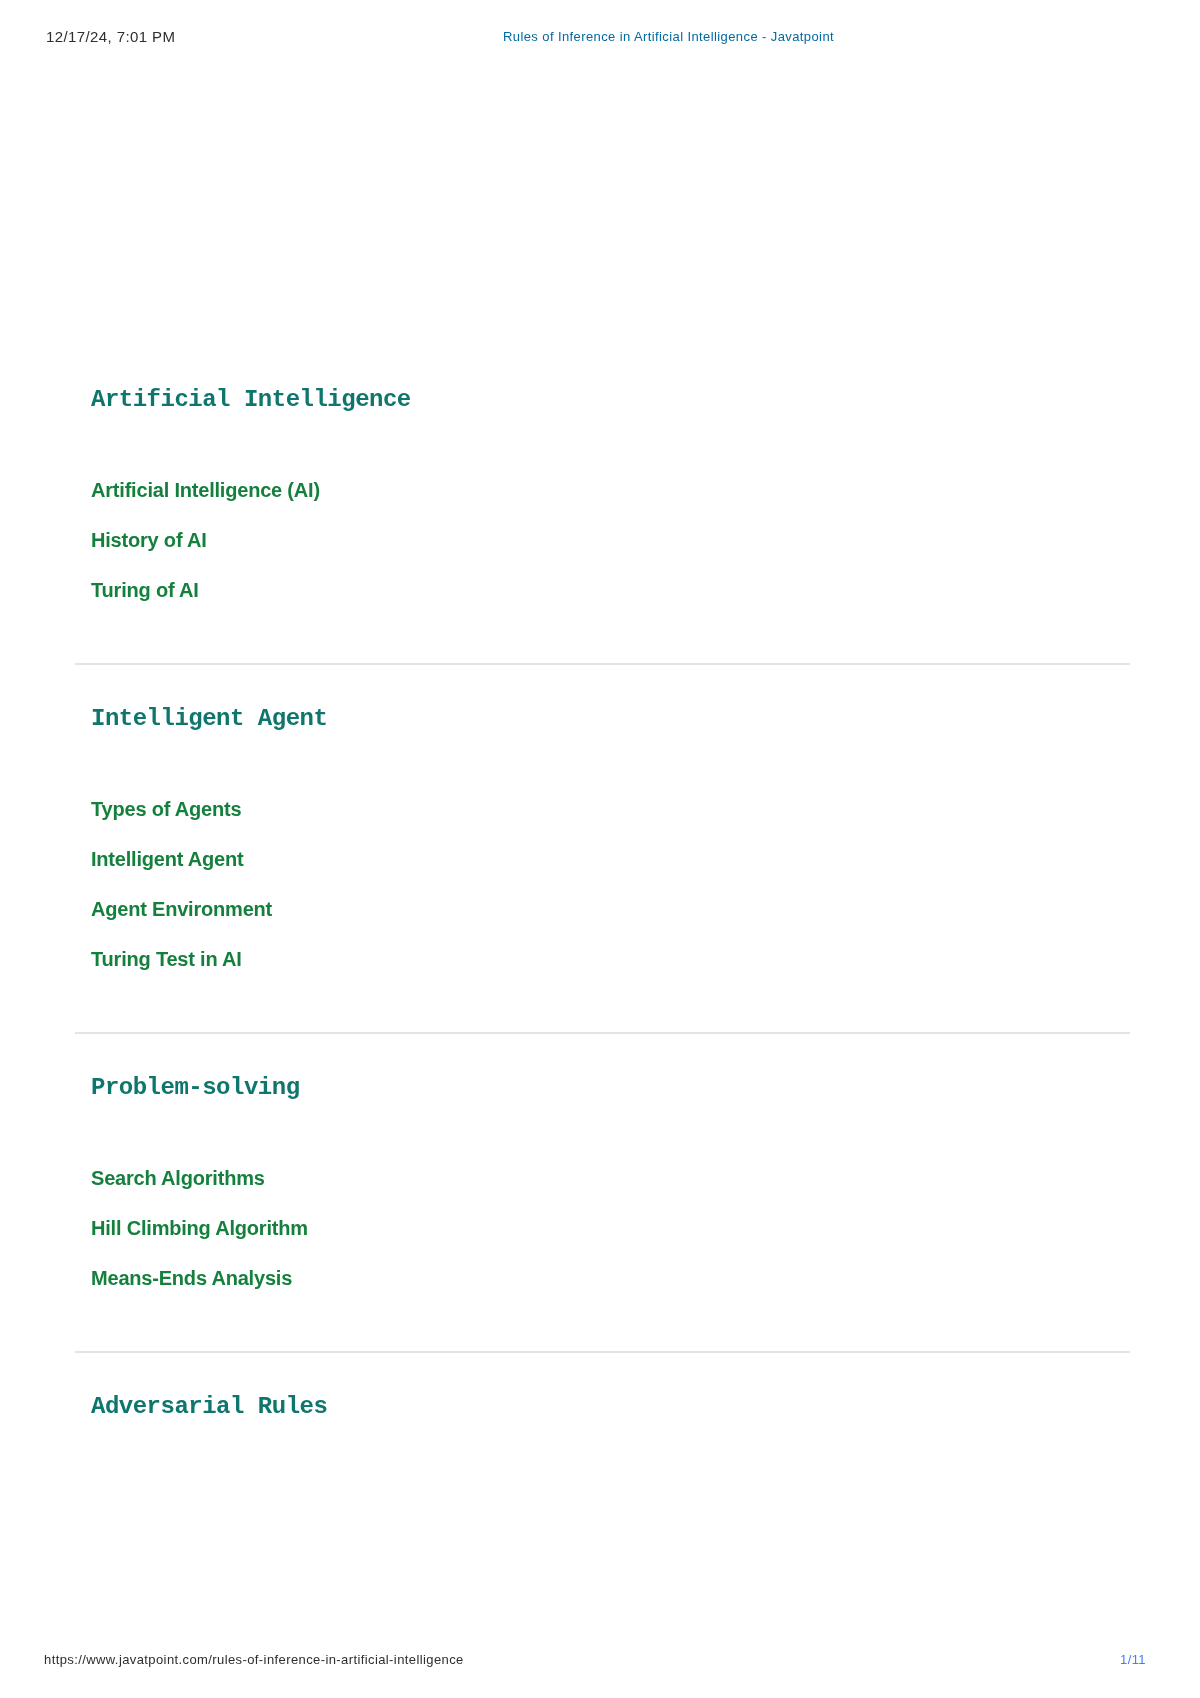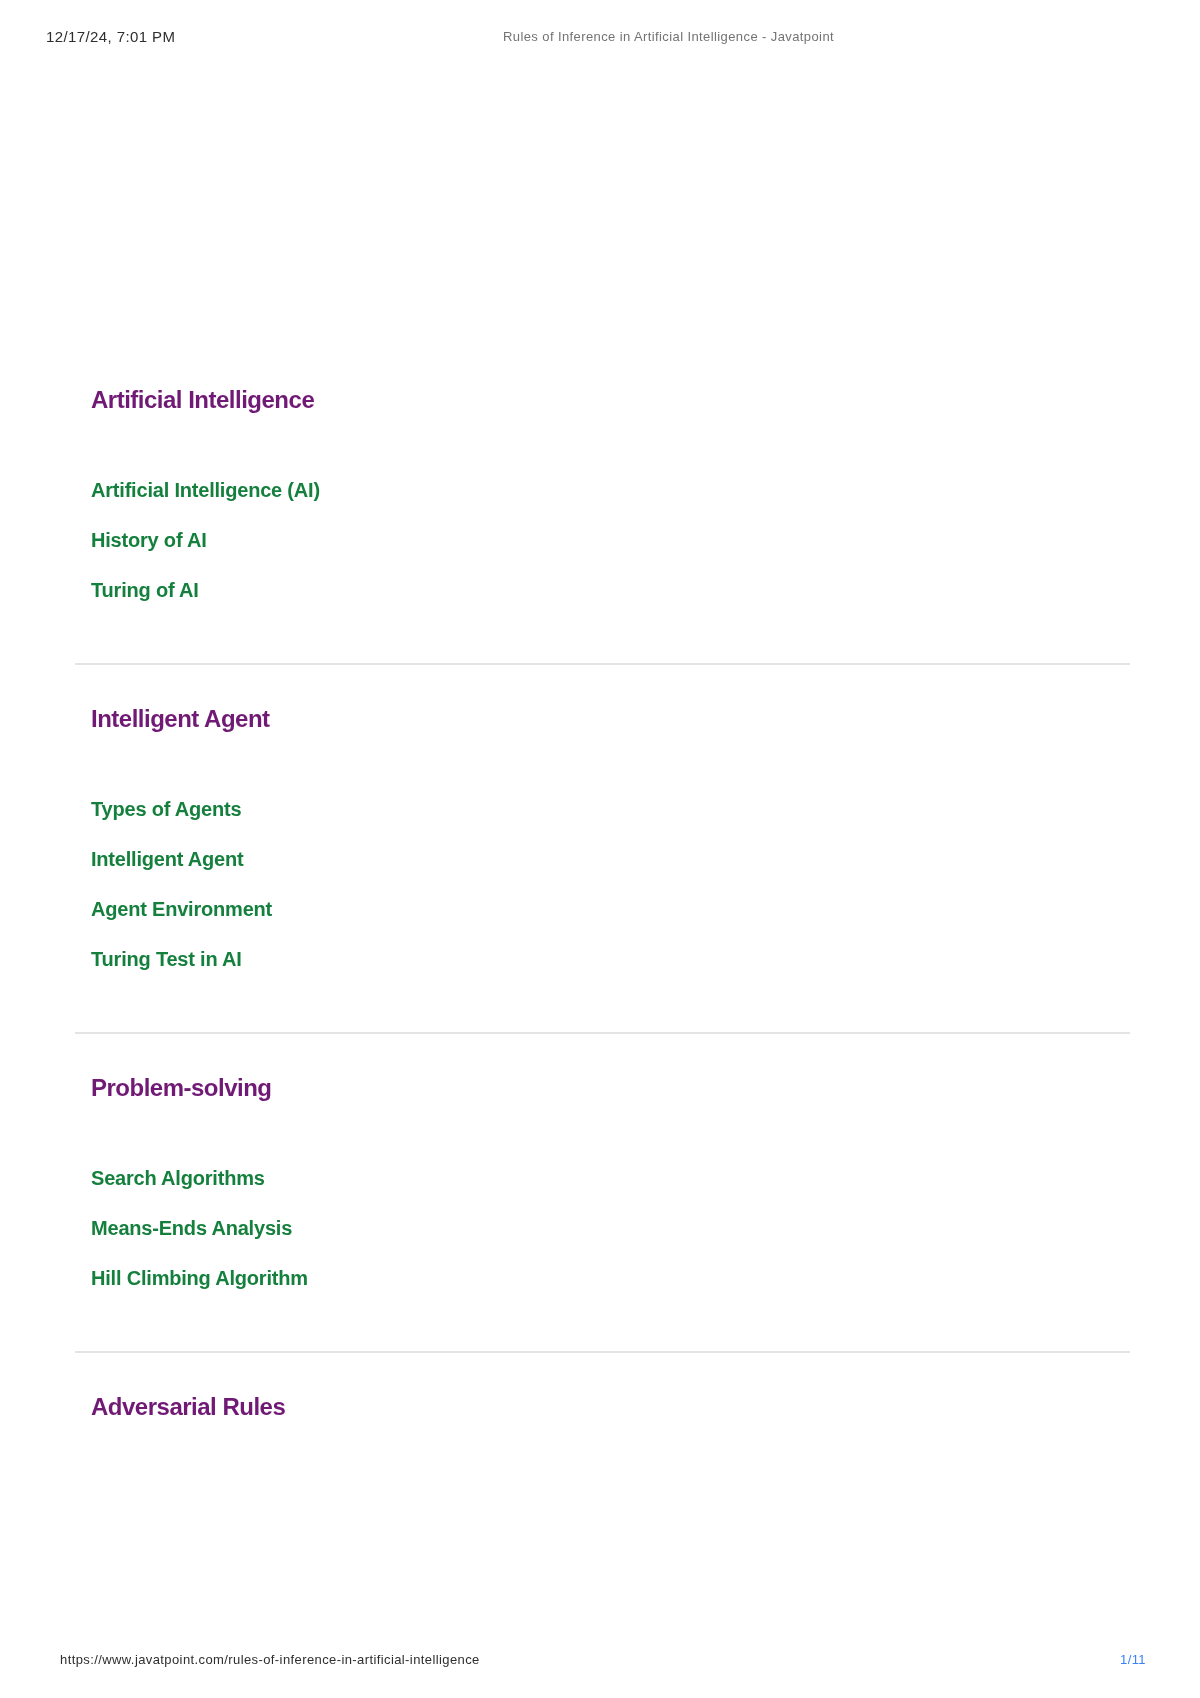--- a/index.html
+++ b/index.html
@@ -27,26 +27,26 @@
     color: #2e2e2e;
     white-space: nowrap;
   }
   .print-header-title {
     position: absolute;
     left: 503px;
     top: 24px;
     font-size: 13px;
     line-height: 26px;
     letter-spacing: 0.4px;
-    color: #737373;
+    color: #0369a1;
     white-space: nowrap;
   }
   .print-footer-url {
     position: absolute;
-    left: 60px;
+    left: 44px;
     top: 1647px;
     font-size: 13px;
     line-height: 26px;
     letter-spacing: 0.4px;
     color: #2e2e2e;
     white-space: nowrap;
   }
   .print-footer-page {
     position: absolute;
     right: 54px;
@@ -62,23 +62,24 @@
     position: absolute;
     top: 0;
     left: 75px;
     width: 1055px;
   }
   .section-title {
     font-size: 24px;
     font-weight: bold;
     line-height: 34px;
     letter-spacing: -0.5px;
-    color: #701a75;
+    color: #0f766e;
     padding-left: 16px;
     white-space: nowrap;
+    font-family: Liberation Mono, monospace;
   }
   .section-first .section-title { margin-top: 383px; }
   .nav-list {
     list-style: none;
     margin-top: 48px;
     padding-left: 16px;
   }
   .nav-list li {
     font-size: 20px;
     font-weight: bold;
@@ -125,22 +126,22 @@
         <li>Turing Test in AI</li>
       </ul>
     </div>
 
     <div class="divider"></div>
 
     <div class="section">
       <div class="section-title">Problem-solving</div>
       <ul class="nav-list">
         <li>Search Algorithms</li>
+        <li>Hill Climbing Algorithm</li>
         <li>Means-Ends Analysis</li>
-        <li>Hill Climbing Algorithm</li>
       </ul>
     </div>
 
     <div class="divider"></div>
 
     <div class="section">
       <div class="section-title">Adversarial Rules</div>
     </div>
 
   </div>

